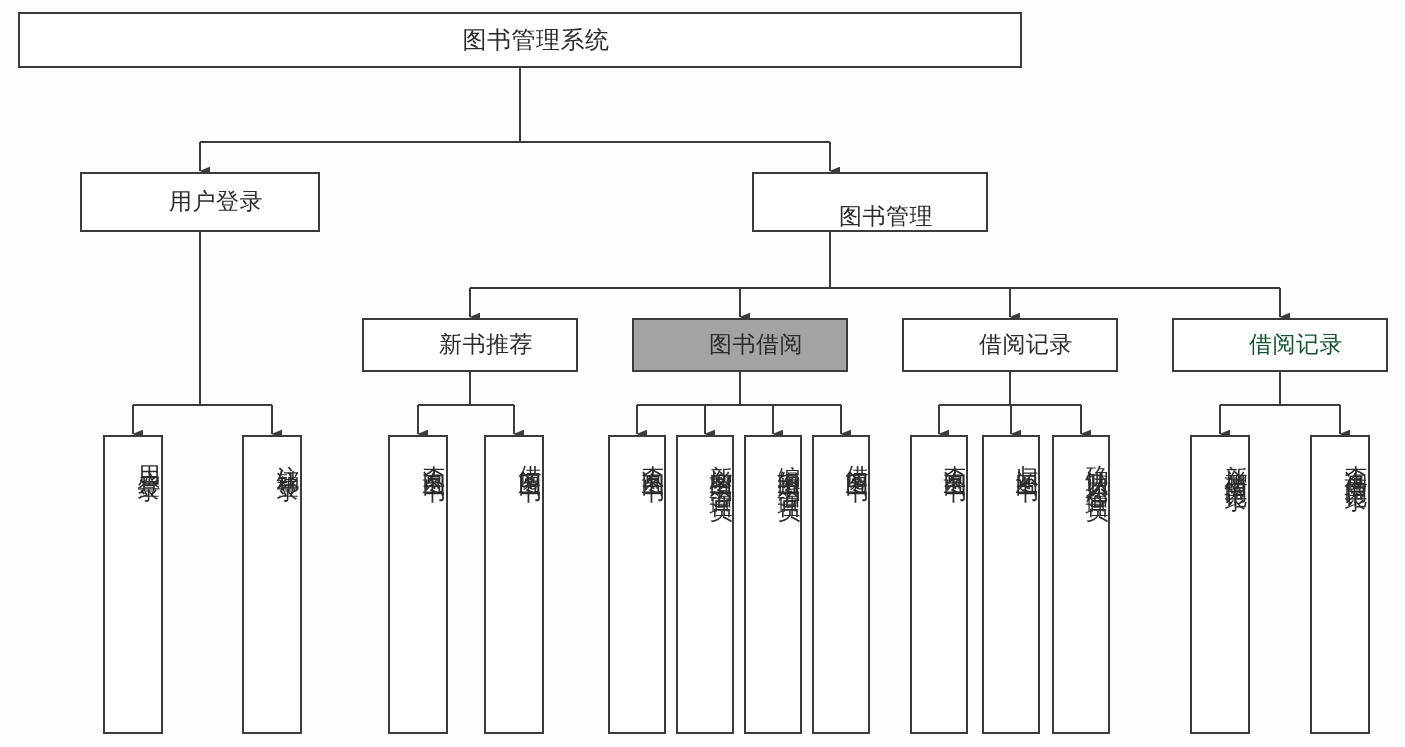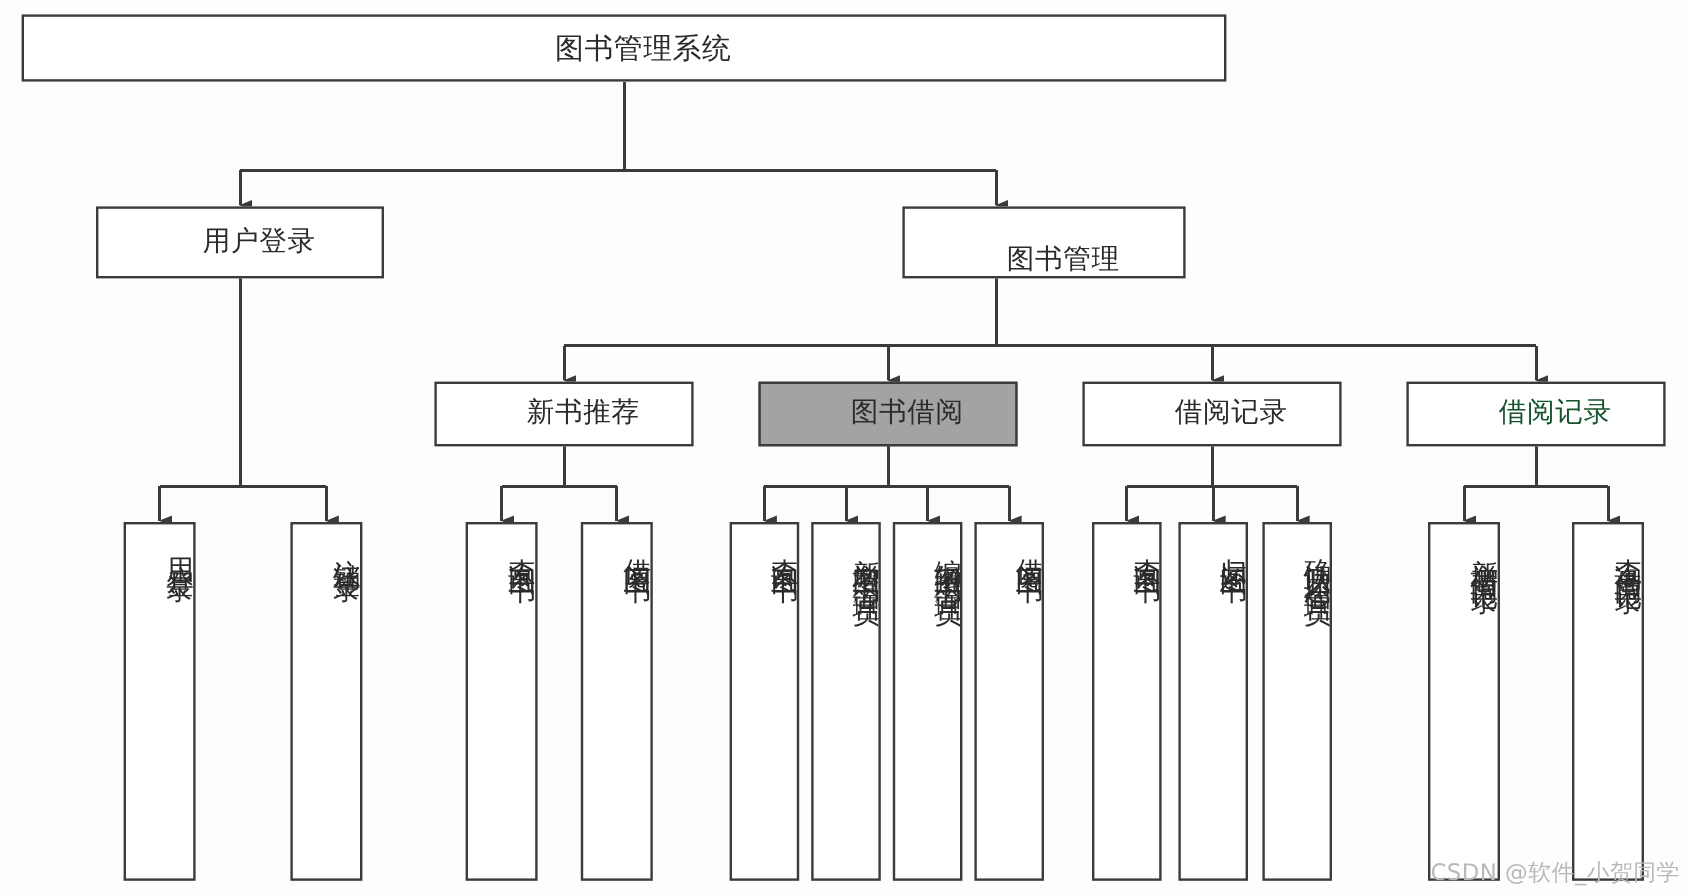--- a/index.html
+++ b/index.html
@@ -173,14 +173,13 @@
       <div class="node-box vertical" style="left: 1052px; top: 435px; width: 58px; height: 299px; border-color: rgb(59, 59, 59); background: rgb(255, 255, 255);">
         <span class="node-label" style="color: rgb(43, 43, 43);">确认归还（管理员）</span>
       </div>
       <div class="node-box vertical" style="left: 1190px; top: 435px; width: 60px; height: 299px; border-color: rgb(59, 59, 59); background: rgb(255, 255, 255);">
         <span class="node-label" style="color: rgb(43, 43, 43);">新增借阅记录</span>
       </div>
       <div class="node-box vertical" style="left: 1310px; top: 435px; width: 60px; height: 299px; border-color: rgb(59, 59, 59); background: rgb(255, 255, 255);">
         <span class="node-label" style="color: rgb(43, 43, 43);">查询借阅记录</span>
       </div>
     </div>
-  <div class="watermark" style="left: 1192px; top: 714px; color: rgb(185, 185, 185);">CSDN @软件_小贺同学</div>
 </div>
 
 </body></html>

